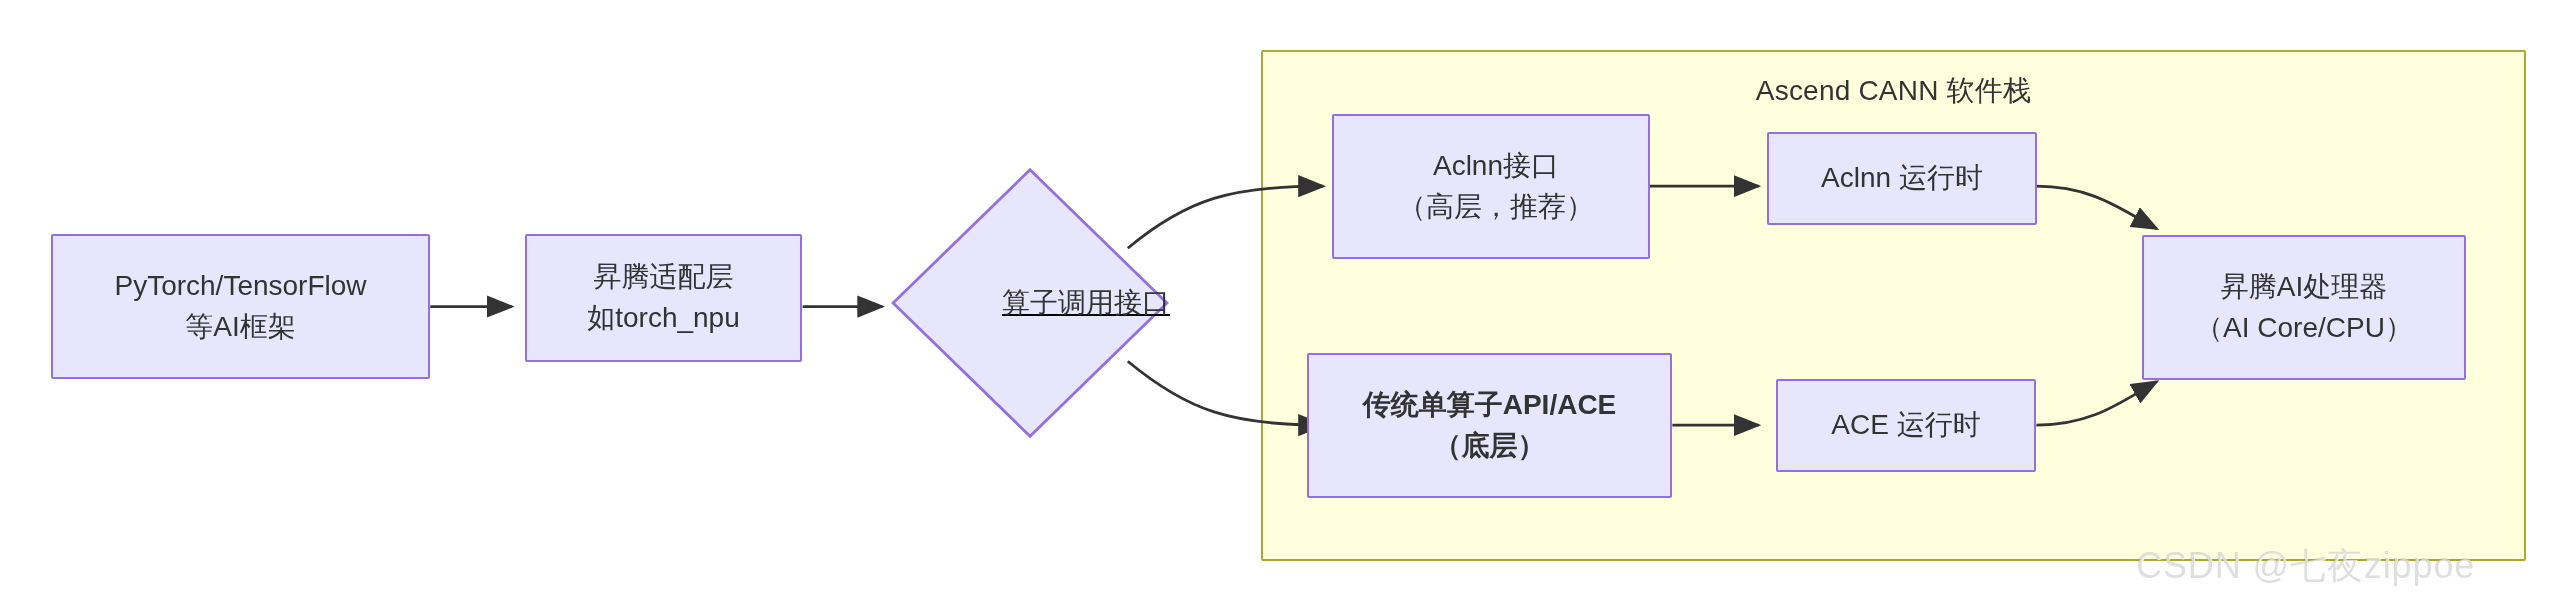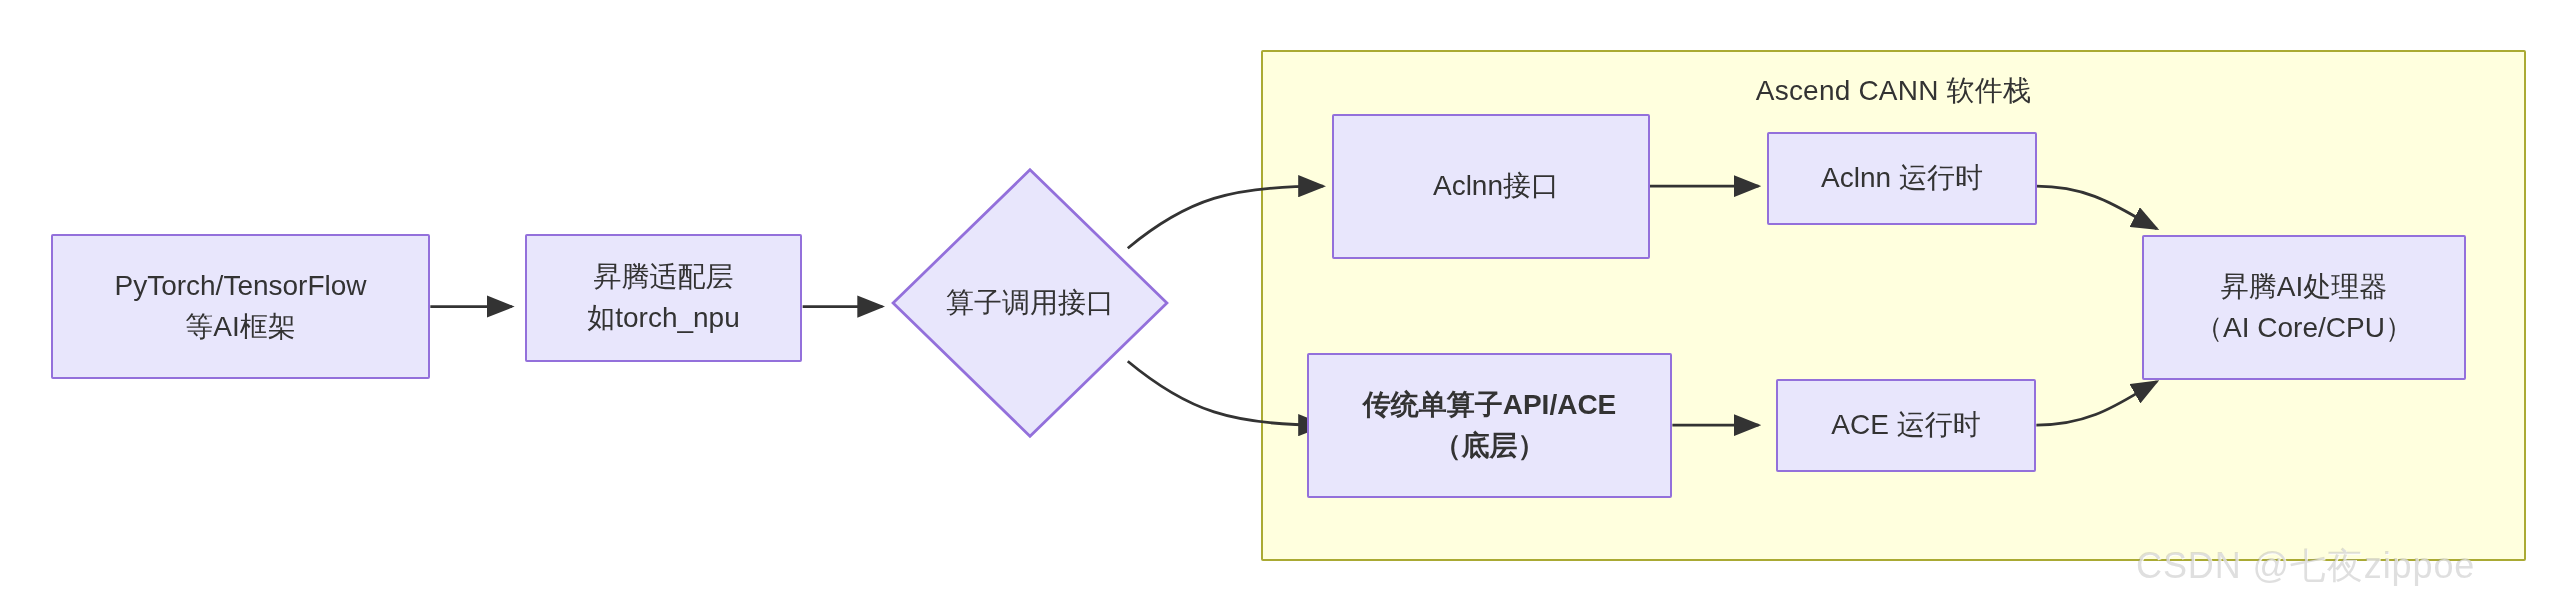--- a/index.html
+++ b/index.html
@@ -60,21 +60,22 @@
     text-align: center;
     white-space: nowrap;
   }
   .node .line2 {
     display: block;
   }
   .diamond {
     position: absolute;
     display: flex;
     align-items: center;
-    justify-content: center;
+    justify-content: flex-end;
+    text-decoration: underline;
   }
   .diamond svg {
     position: absolute;
     left: 0;
     top: 0;
   }
   .diamond .dlabel {
     position: relative;
     z-index: 2;
     font-size: 28px;
@@ -137,20 +138,21 @@
 
   <div class="diamond" style="left:890px; top:167px; width:280px; height:272px;">
     <svg width="280" height="272" viewBox="0 0 302 294" xmlns="http://www.w3.org/2000/svg">
       <polygon points="151,3 299,147 151,291 3,147" fill="#e8e6fc" stroke="#9370db" stroke-width="3"></polygon>
     </svg>
     <span class="dlabel">算子调用接口</span>
   </div>
 
   <div class="node" style="left:1332px; top:114px; width:318px; height:145px;padding-left:10px;">
     <span>Aclnn接口</span>
+    <span class="line2">（高层，推荐）</span>
   </div>
 
   <div class="node" style="left:1767px; top:132px; width:270px; height:93px;">
     <span>Aclnn 运行时</span>
   </div>
 
   <div class="node" style="left:1307px; top:353px; width:365px; height:145px;font-weight:bold;">
     <span>传统单算子API/ACE</span>
     <span class="line2">（底层）</span>
   </div>

